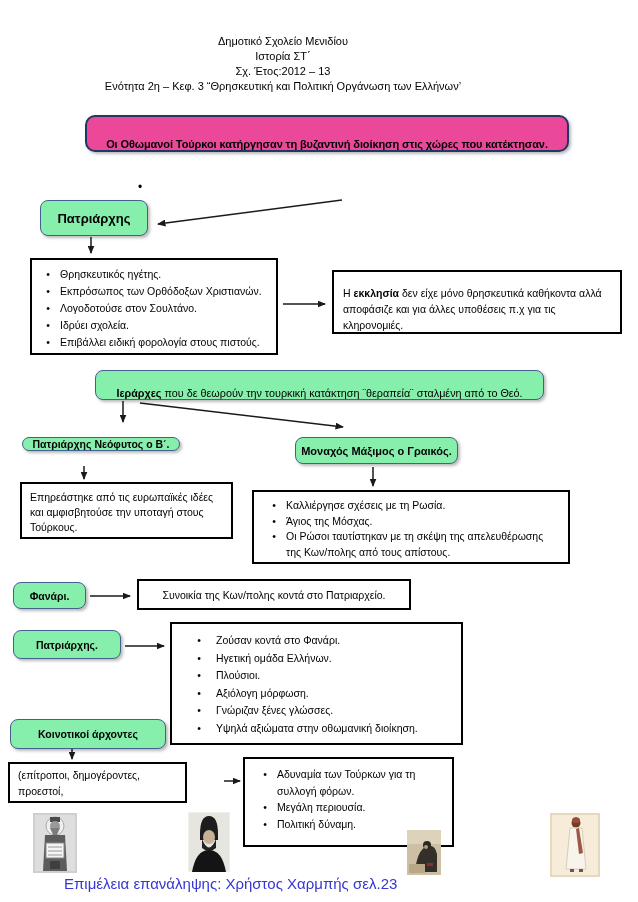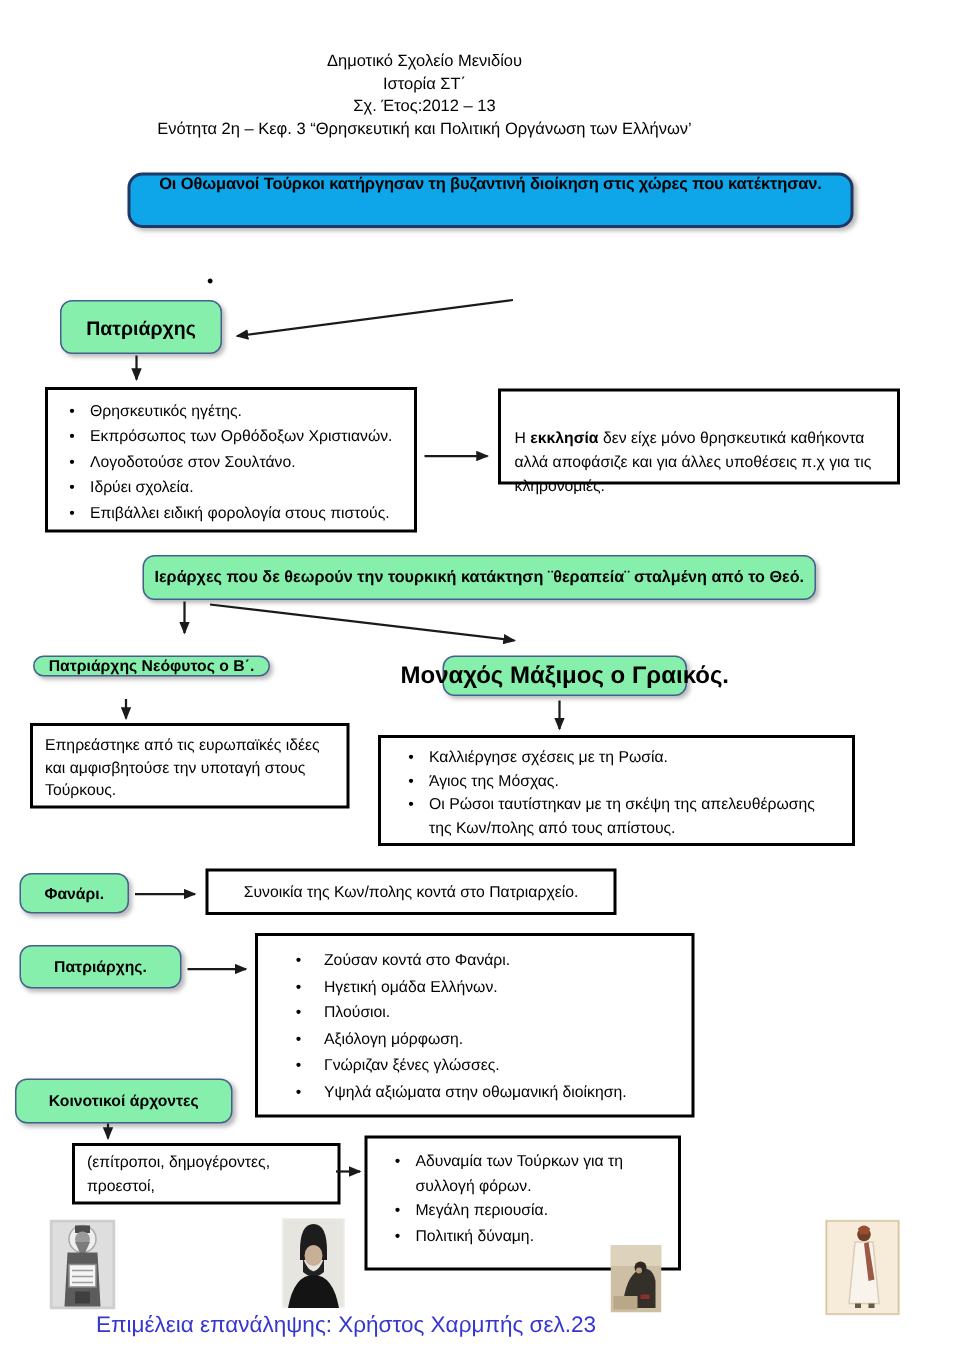--- a/index.html
+++ b/index.html
@@ -4,22 +4,22 @@
 <style>
   html,body{margin:0;padding:0;background:#ffffff;}
   .page{
     position:relative;width:638px;height:902px;background:#ffffff;
     font-family:"Liberation Sans",sans-serif;color:#000;overflow:hidden;
   }
   .abs{position:absolute;}
   .hdr{width:510px;top:34px;left:0;text-align:center;font-size:11px;line-height:15px;margin-left:28px;}
   .titlebox{
     left:85px;top:115px;width:484px;height:37px;box-sizing:border-box;
-    background:#0ea5e9;border:2px solid #1f3864;border-radius:10px;
-    display:flex;align-items:flex-start;justify-content:center;
+    background:#ec4899;border:2px solid #1f3864;border-radius:10px;
+    display:flex;align-items:flex-end;justify-content:center;
     font-weight:bold;font-size:11px;white-space:nowrap;letter-spacing:-0.1px;
     box-shadow:2px 2px 3px rgba(130,130,130,.55);
   }
   .bluebox{
     box-sizing:border-box;background:#86efac;border:1.6px solid #44618e;border-radius:8px;
     display:flex;align-items:center;justify-content:center;font-weight:bold;
     box-shadow:2px 2px 3px rgba(130,130,130,.55);white-space:nowrap;
   }
   .blackbox{
     box-sizing:border-box;background:#ffffff;border:2.5px solid #000;
@@ -73,36 +73,36 @@
     <div class="brow">
         <span class="dot">•</span>
         <span class="txt">Ιδρύει σχολεία.</span>
       </div>
     <div class="brow">
         <span class="dot">•</span>
         <span class="txt">Επιβάλλει ειδική φορολογία στους πιστούς.</span>
       </div>
   </div>
 
-  <div class="abs blackbox" style="left:332px;top:259px;width:268px;height:64px;padding:23px 9px;line-height:16px;">
+  <div class="abs blackbox" style="left:332px;top:270px;width:290px;height:64px;padding:13px 9px;line-height:16px;">
     <span>Η </span><strong>εκκλησία</strong><span> δεν είχε μόνο θρησκευτικά καθήκοντα αλλά αποφάσιζε και για άλλες υποθέσεις π.χ για τις κληρονομιές.</span>
   </div>
 
-  <div class="abs bluebox" style="left:95px;top:370px;width:449px;height:30px;font-weight:bold;font-size:10.8px;">
+  <div class="abs bluebox" style="left:95px;top:370px;width:449px;height:30px;font-weight:normal;font-size:10.8px;align-items:flex-end;">
     <span><strong>Ιεράρχες</strong><span> που δε θεωρούν την τουρκική κατάκτηση ¨θεραπεία¨ σταλμένη από το Θεό.</span></span>
   </div>
 
   <div class="abs bluebox" style="left:22px;top:437px;width:158px;height:14px;font-size:10.5px;">
     <span>Πατριάρχης Νεόφυτος ο Β΄.</span>
   </div>
   <div class="abs blackbox" style="left:20px;top:482px;width:213px;height:57px;padding:6px 8px;line-height:14.8px;">
     <span>Επηρεάστηκε από τις ευρωπαϊκές ιδέες και αμφισβητούσε την υποταγή στους Τούρκους.</span>
   </div>
 
-  <div class="abs bluebox" style="left:295px;top:437px;width:163px;height:27px;font-size:16px;">
+  <div class="abs bluebox" style="left:295px;top:437px;width:163px;height:27px;font-size:11px;">
     <span>Μοναχός Μάξιμος ο Γραικός.</span>
   </div>
   <div class="abs blackbox" style="left:252px;top:490px;width:318px;height:74px;padding:6px 8px;">
     <div class="brow" style="line-height:15.5px;">
         <span class="dot">•</span>
         <span class="txt">Καλλιέργησε σχέσεις με τη Ρωσία.</span>
       </div>
     <div class="brow" style="line-height:15.5px;">
         <span class="dot">•</span>
         <span class="txt">Άγιος της Μόσχας.</span>
@@ -143,24 +143,24 @@
     <div class="brow wgap" style="line-height:17.6px;">
         <span class="dot">•</span>
         <span class="txt">Γνώριζαν ξένες γλώσσες.</span>
       </div>
     <div class="brow wgap" style="line-height:17.6px;">
         <span class="dot">•</span>
         <span class="txt">Υψηλά αξιώματα στην οθωμανική διοίκηση.</span>
       </div>
   </div>
 
-  <div class="abs bluebox" style="left:10px;top:719px;width:145px;height:30px;font-size:10.5px;">
+  <div class="abs bluebox" style="left:10px;top:719px;width:156px;height:30px;font-size:10.5px;">
     <span>Κοινοτικοί άρχοντες</span>
   </div>
-  <div class="abs blackbox" style="left:8px;top:762px;width:179px;height:41px;padding:4px 8px;line-height:15.5px;margin-left:40px;">
+  <div class="abs blackbox" style="left:8px;top:762px;width:179px;height:41px;padding:4px 8px;line-height:15.5px;">
     <div>(επίτροποι, δημογέροντες, προεστοί,</div>
   </div>
   <div class="abs blackbox" style="left:243px;top:757px;width:211px;height:90px;padding:7px 8px;">
     <div class="brow" style="line-height:16.5px;">
         <span class="dot">•</span>
         <span class="txt wrap">Αδυναμία των Τούρκων για τη συλλογή φόρων.</span>
       </div>
     <div class="brow" style="line-height:16.5px;">
         <span class="dot">•</span>
         <span class="txt">Μεγάλη περιουσία.</span>

